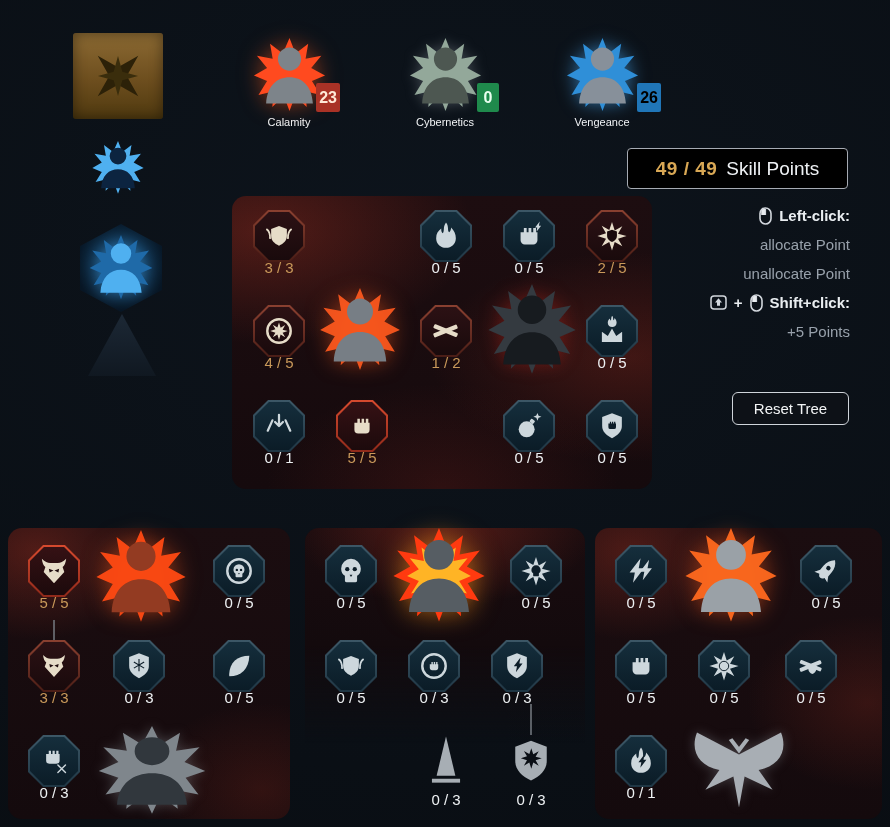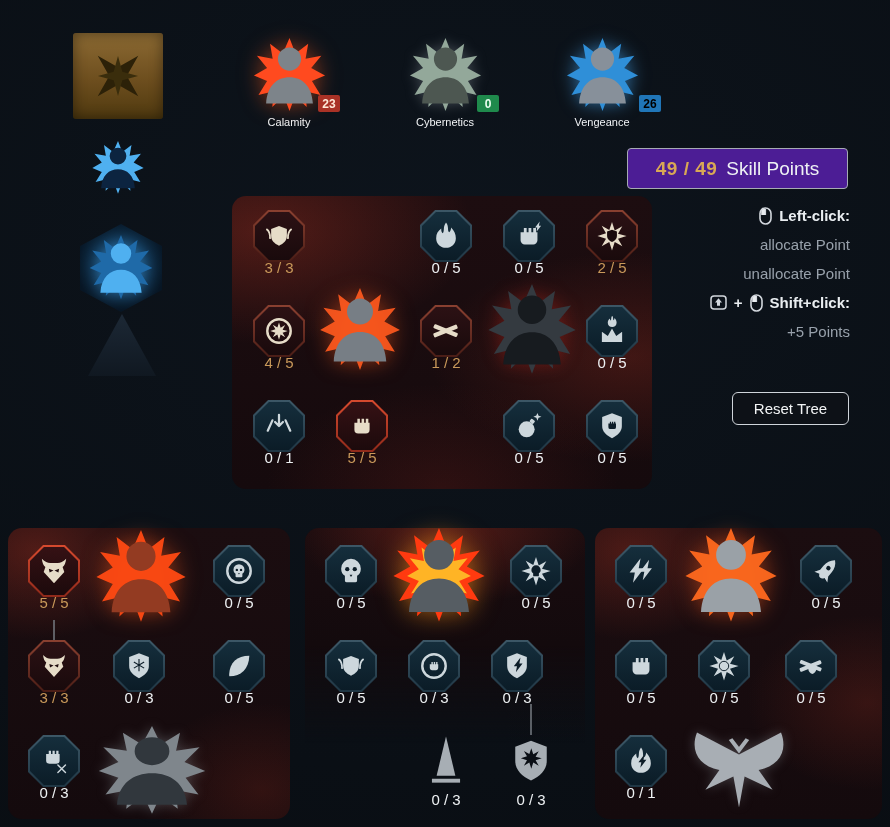--- a/index.html
+++ b/index.html
@@ -33,29 +33,29 @@
     clip-path:polygon(50% 0,100% 100%,0 100%);
     background:linear-gradient(180deg,#1c2835,#101821);}
 
   
   .tab{position:absolute;top:34px;text-align:center;cursor:pointer;}
   #tab-calamity{left:233px;width:112px;}
   #tab-cybernetics{left:386px;width:118px;}
   #tab-vengeance{left:538px;width:128px;}
   .tab-art{position:relative;height:79px;display:flex;align-items:flex-end;justify-content:center;}
   .tab-label{font-size:11px;color:#f2f4f6;margin-top:3px;}
-  .badge{position:absolute;right:5px;bottom:1px;min-width:16px;height:17px;padding:0 3px;
-    font-size:12px;font-weight:700;display:flex;align-items:center;justify-content:center;border-radius:2px;}
+  .badge{position:absolute;right:5px;bottom:1px;min-width:16px;height:29px;padding:0 3px;
+    font-size:16px;font-weight:700;display:flex;align-items:center;justify-content:center;border-radius:2px;}
   .badge-red{background:#a93226;color:#ffe9d8;}
   .badge-green{background:#1f8a4c;color:#eafff0;}
   .badge-blue{background:#2076b8;color:#000000;}
 
   
   #skill-points{left:627px;top:148px;width:221px;height:41px;box-sizing:border-box;
-    border:1px solid #a6abb3;border-radius:4px;background:#4c1d95;
+    border:1px solid #a6abb3;border-radius:4px;background:#000000;
     display:flex;align-items:center;justify-content:center;gap:9px;}
   #skill-points .val{color:#d9a855;font-size:19px;font-weight:700;letter-spacing:.5px;}
   #skill-points .lbl{color:#eef1f4;font-size:19px;}
   #legend{left:540px;top:201px;width:310px;text-align:right;}
   .leg-action{display:flex;justify-content:flex-end;align-items:center;gap:7px;height:29px;
     font-size:15px;font-weight:700;color:#e9edf0;}
   .leg-effect{height:29px;line-height:29px;font-size:15px;color:#98a1ab;}
   #reset-btn{left:732px;top:392px;width:117px;height:33px;box-sizing:border-box;
     border:1px solid #cfd4da;border-radius:6px;background:#0d1117;color:#f2f4f5;
     font-size:15px;display:flex;align-items:center;justify-content:center;cursor:pointer;}

